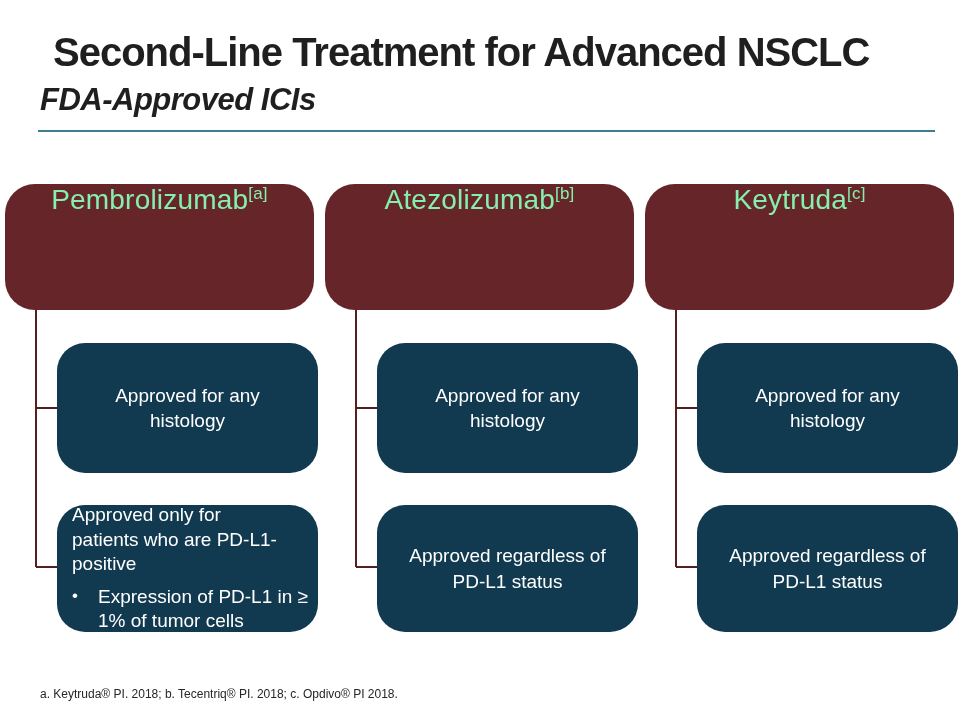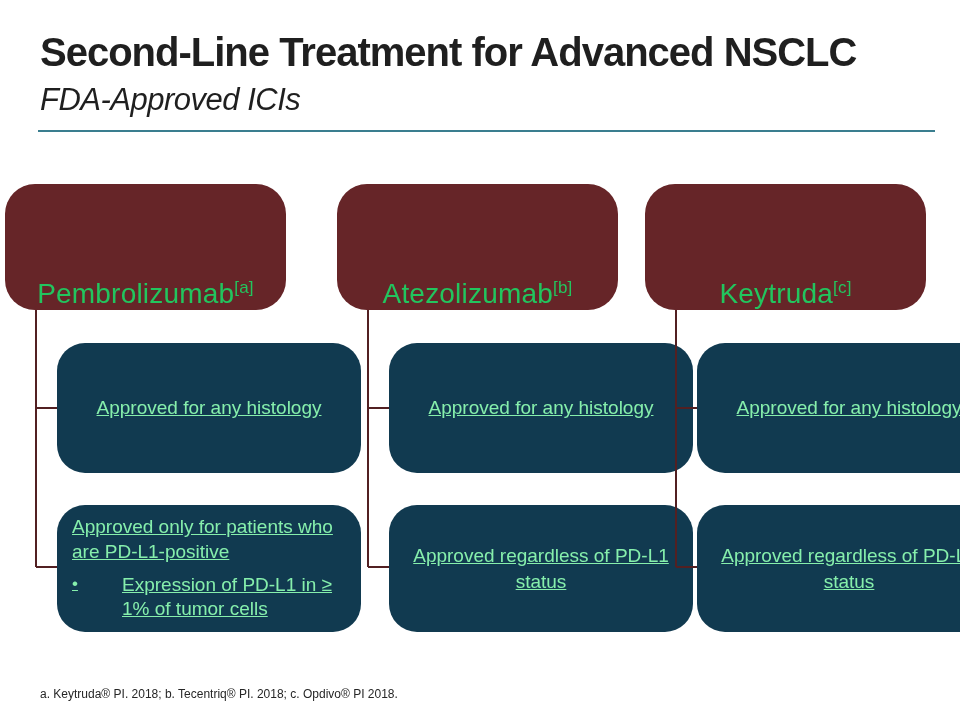--- a/index.html
+++ b/index.html
@@ -9,35 +9,35 @@
     height: 720px;
     background: #ffffff;
     overflow: hidden;
     font-family: "Liberation Sans", "DejaVu Sans", sans-serif;
     color: #212121;
   }
 
   
   .title {
     position: absolute;
-    left: 40px;
+    left: 53px;
     top: 30px;
     font-size: 40px;
     font-weight: bold;
     letter-spacing: -1px;
     color: #1f1f1f;
     white-space: nowrap;
     text-align: right;
   }
   .subtitle {
     position: absolute;
     left: 40px;
     top: 82px;
     font-size: 31px;
-    font-weight: normal;
+    font-weight: bold;
     font-style: italic;
     letter-spacing: -0.5px;
     color: #1f1f1f;
     white-space: nowrap;
   }
   .divider {
     position: absolute;
     left: 38px;
     top: 130px;
     width: 897px;
@@ -46,35 +46,35 @@
   }
 
   
   .column {
     position: absolute;
     top: 184px;
     width: 312px;
     height: 460px;
   }
   .col-0 { left: 5px; }
-  .col-1 { left: 337px; }
+  .col-1 { left: 325px; }
   .col-2 { left: 645px; }
 
   .parent-box {
     position: absolute;
     top: 0;
     left: 0;
-    width: 281px;
+    width: 309px;
     height: 126px;
     background: #662528;
     border-radius: 30px;
     display: flex;
-    align-items: flex-end;
+    align-items: flex-start;
     justify-content: center;
-    color: #22c55e;
+    color: #86efac;
   }
   .parent-label {
     font-size: 28px;
     letter-spacing: 0.2px;
     white-space: nowrap;
   }
   .parent-label sup {
     font-size: 17px;
     vertical-align: super;
     line-height: 0;
@@ -94,29 +94,28 @@
     width: 24px;
     height: 0;
     border-top: 2px solid #522022;
   }
   .stub-1 { top: 223px; }
   .stub-2 { top: 382px; }
 
   .child-box {
     position: absolute;
     left: 52px;
-    width: 304px;
+    width: 261px;
     background: #113a50;
     border-radius: 28px;
-    color: #86efac;
+    color: #ffffff;
     display: flex;
     flex-direction: column;
     justify-content: center;
     box-sizing: border-box;
-    text-decoration: underline;
   }
   .child-1 { top: 159px; height: 130px; }
   .child-2 { top: 321px; height: 127px; }
 
   .child-text {
     font-size: 19px;
     line-height: 1.32;
     text-align: center;
     padding: 0 22px;
   }
@@ -130,21 +129,21 @@
     display: flex;
     font-size: 19px;
     line-height: 1.28;
     text-align: left;
     padding: 9px 6px 0 15px;
   }
   .bullet-marker {
     flex: 0 0 26px;
     font-size: 17px;
   }
-  .bullet-body { flex: 1; margin-left: 24px; }
+  .bullet-body { flex: 1; }
 
   
   .footnote {
     position: absolute;
     left: 40px;
     top: 687px;
     font-size: 12px;
     color: #262626;
     white-space: nowrap;
   }

